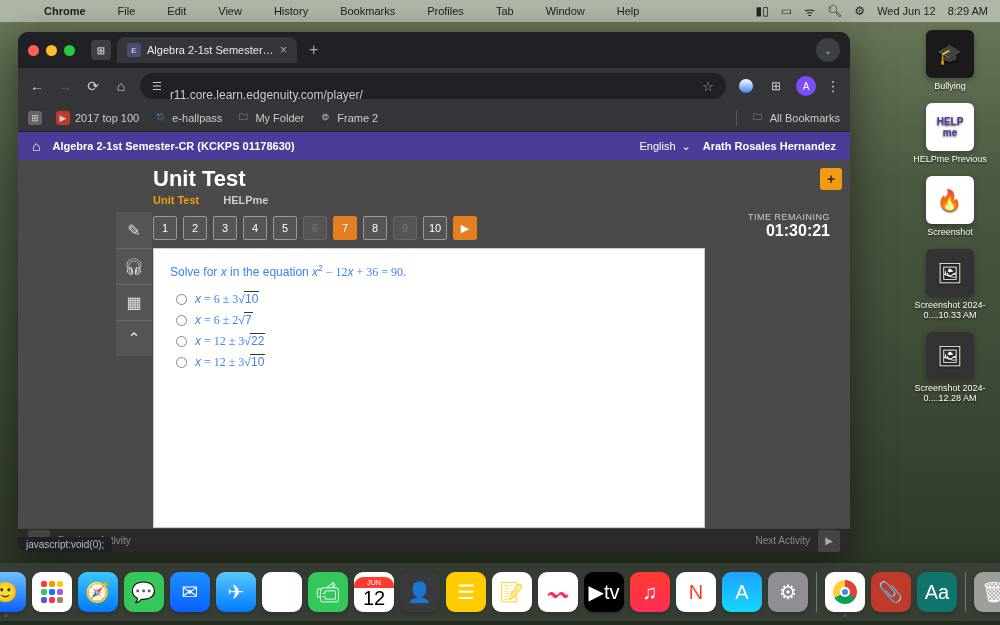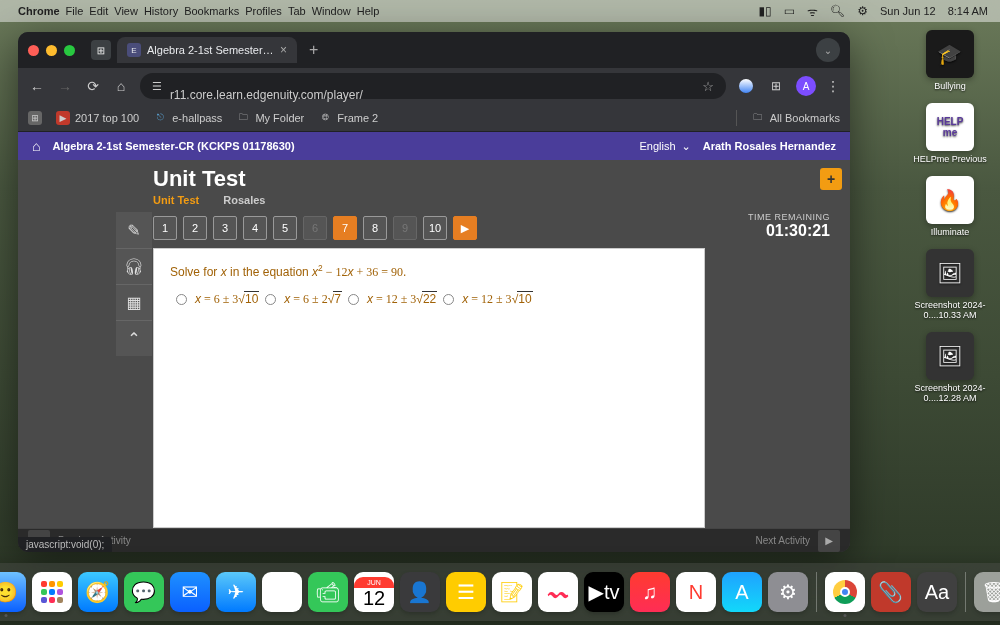--- a/index.html
+++ b/index.html
@@ -1,20 +1,20 @@
 <!DOCTYPE html>
 <html><head>
 <meta charset="utf-8">
 <style>
 * { margin: 0; padding: 0; box-sizing: border-box; font-family: -apple-system, BlinkMacSystemFont, "Segoe UI", Helvetica, Arial, sans-serif; }
 body { width: 1000px; height: 625px; overflow: hidden; background: linear-gradient(180deg, #6b7a5a 0%, #4a5840 30%, #3d4a35 60%, #2a3525 100%); position: relative; }
 
 
 .mac-menubar { height: 22px; background: rgba(245,245,245,0.5); backdrop-filter: blur(10px); display: flex; align-items: center; padding: 0 12px; font-size: 11px; color: #222; justify-content: space-between; }
-.mac-menubar-left { display: flex; gap: 6px; align-items: center; }
+.mac-menubar-left { display: flex; gap: 32px; align-items: center; }
 .mac-menubar-right { display: flex; gap: 12px; align-items: center; }
 .apple-logo { font-size: 13px; }
 .menubar-item { cursor: default; }
 .menubar-icon { font-size: 12px; }
 
 
 .desktop-icons { position: absolute; right: 10px; top: 30px; width: 80px; display: flex; flex-direction: column; gap: 12px; align-items: center; }
 .desktop-icon { display: flex; flex-direction: column; align-items: center; gap: 3px; color: #fff; font-size: 9px; text-align: center; text-shadow: 0 1px 2px rgba(0,0,0,0.8); cursor: default; }
 .desktop-icon-img { width: 48px; height: 48px; background: #222; border-radius: 6px; display: flex; align-items: center; justify-content: center; font-size: 20px; color: #fff; box-shadow: 0 2px 6px rgba(0,0,0,0.3); }
 .di-bully { background: #1a1a1a; }
@@ -83,26 +83,26 @@
 .q-nav { display: flex; gap: 6px; align-items: center; }
 .q-box { width: 24px; height: 24px; border: 1px solid #999; background: #555; color: #fff; font-size: 11px; display: flex; align-items: center; justify-content: center; cursor: pointer; border-radius: 2px; }
 .q-box.current { background: #e67e22; border-color: #e67e22; }
 .q-box.disabled { color: #777; border-color: #666; }
 .q-box.play { background: #e67e22; border-color: #e67e22; }
 
 .timer-box { position: absolute; right: 20px; top: 52px; text-align: right; color: #fff; }
 .timer-label { font-size: 9px; letter-spacing: 0.5px; color: #ccc; text-align: center; }
 .timer-val { font-size: 16px; font-weight: 600; }
 
-.q-content { margin-top: 8px; width: 552px; min-height: 280px; background: #fff; border: 1px solid #ccc; padding: 14px 16px; font-size: 12px; color: #a16207; font-family: Georgia, serif; }
+.q-content { margin-top: 8px; width: 552px; min-height: 280px; background: #fff; border: 1px solid #ccc; padding: 14px 16px; font-size: 12px; color: #3b82f6; font-family: Georgia, serif; }
 .q-prompt { margin-bottom: 12px; }
 .q-var { font-style: italic; }
 .q-eq { font-family: 'Times New Roman', serif; }
 .q-eq sup { font-size: 0.7em; vertical-align: super; }
-.q-options { display: flex; flex-direction: row; gap: 6px; margin-left: 6px; }
+.q-options { display: flex; flex-direction: column; gap: 6px; margin-left: 6px; }
 .q-opt { display: flex; align-items: center; gap: 8px; }
 .q-radio { width: 11px; height: 11px; border: 1px solid #888; border-radius: 50%; }
 .sqrt-sym { border-top: 1px solid #333; padding: 0 1px; }
 .sqrt-rad::before { content: "√"; margin-right: -1px; }
 
 
 .edg-footer { height: 30px; background: #2a2a2a; display: flex; align-items: center; justify-content: space-between; padding: 0 10px; font-size: 10px; color: #888; border-top: 1px solid #444; }
 .foot-btn { width: 22px; height: 22px; background: #444; display: flex; align-items: center; justify-content: center; color: #aaa; cursor: pointer; border-radius: 2px; }
 
 
@@ -136,37 +136,37 @@
     <span class="menubar-item">Tab</span>
     <span class="menubar-item">Window</span>
     <span class="menubar-item">Help</span>
   </div>
   <div class="mac-menubar-right">
     <span class="menubar-icon">▮▯</span>
     <span class="menubar-icon">▭</span>
     <span class="menubar-icon">ᯤ</span>
     <span class="menubar-icon">🔍︎</span>
     <span class="menubar-icon">⚙︎</span>
-    <span class="menubar-item">Sun Jun 12</span>
-    <span class="menubar-item">8:14 AM</span>
+    <span class="menubar-item">Wed Jun 12</span>
+    <span class="menubar-item">8:29 AM</span>
   </div>
 </div>
 
 <div class="desktop-icons">
   <div class="desktop-icon">
     <div class="desktop-icon-img di-bully">🎓</div>
     <span>Bullying</span>
   </div>
   <div class="desktop-icon">
     <div class="desktop-icon-img di-help">HELP<br>me</div>
     <span>HELPme Previous</span>
   </div>
   <div class="desktop-icon">
     <div class="desktop-icon-img di-ill" style="color:#1aa0d8">🔥</div>
-    <span>Illuminate</span>
+    <span>Screenshot</span>
   </div>
   <div class="desktop-icon">
     <div class="desktop-icon-img di-ss">🖼</div>
     <span>Screenshot 2024-0....10.33 AM</span>
   </div>
   <div class="desktop-icon">
     <div class="desktop-icon-img di-ss">🖼</div>
     <span>Screenshot 2024-0....12.28 AM</span>
   </div>
 </div>
@@ -254,21 +254,21 @@
         <div class="side-btn">✎</div>
         <div class="side-btn">🎧︎</div>
         <div class="side-btn">▦</div>
         <div class="side-btn">⌃</div>
       </div>
 
       <div class="edg-main">
         <div class="edg-title">Unit Test</div>
         <div class="edg-sub">
           <span class="edg-sub-unit">Unit Test</span>
-          <span class="edg-sub-active">Rosales</span>
+          <span class="edg-sub-active">HELPme</span>
         </div>
 
         <div class="q-nav" style="margin-top:10px" id="qnav">
             <div class="q-box">1</div>
             <div class="q-box">2</div>
             <div class="q-box">3</div>
             <div class="q-box">4</div>
             <div class="q-box">5</div>
             <div class="q-box disabled">6</div>
             <div class="q-box current">7</div>
@@ -358,16 +358,16 @@
   <div class="dock-icon" style="background:#fff;color:#ff3b30">N</div>
   <div class="dock-icon" style="background:linear-gradient(#1fa2ff,#12d8fa)">A</div>
   <div class="dock-icon" style="background:#8e8e93">⚙︎</div>
   <div class="dock-sep"></div>
   <div class="dock-icon dock-running" style="background:#fff">
       <span style="width:24px;height:24px;border-radius:50%;background:conic-gradient(#db4437 0 120deg,#0f9d58 120deg 240deg,#ffcd40 240deg 360deg);display:flex;align-items:center;justify-content:center">
         <span style="width:10px;height:10px;background:#4285f4;border:2px solid #fff;border-radius:50%"></span>
       </span>
     </div>
   <div class="dock-icon" style="background:#c0392b">📎</div>
-  <div class="dock-icon" style="background:#404040">Aa</div>
+  <div class="dock-icon" style="background:#0f766e">Aa</div>
   <div class="dock-sep"></div>
   <div class="dock-icon" style="background:rgba(255,255,255,0.5)">🗑</div>
 </div>
 
 </body></html>

